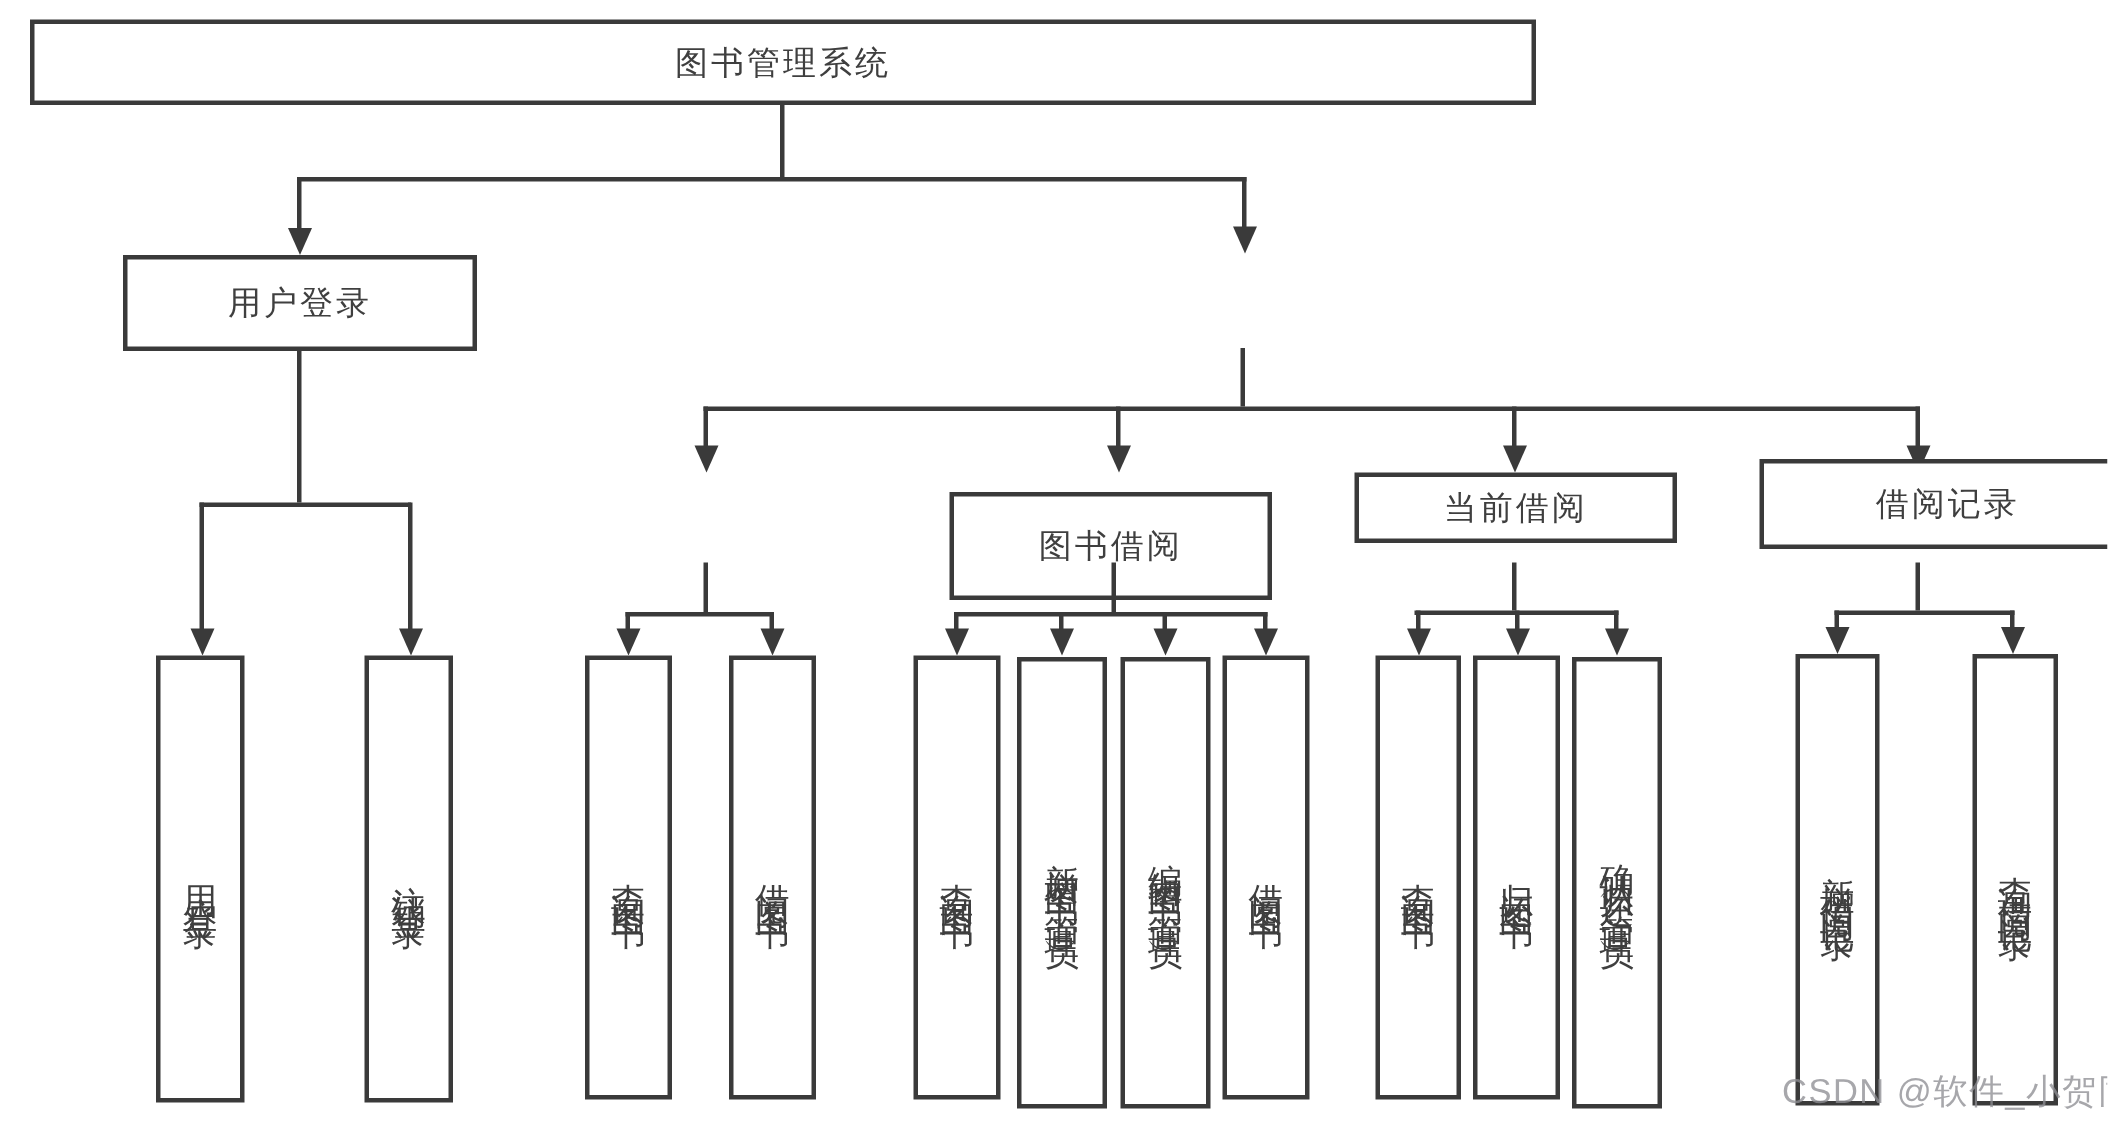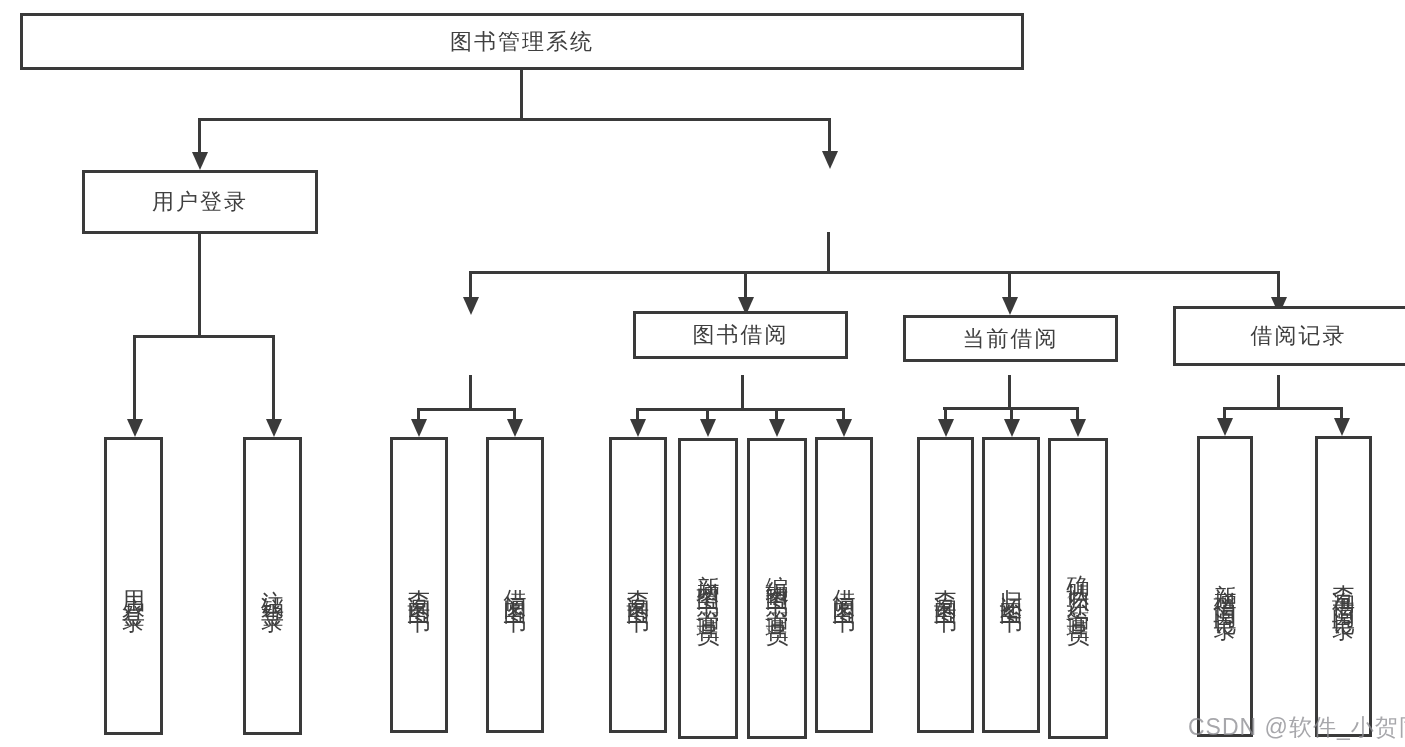--- a/index.html
+++ b/index.html
@@ -54,21 +54,21 @@
   <div class="hline" style="left:469px;top:271px;width:811px;height:3px"></div>
   <div class="vline" style="left:469px;top:271px;width:3px;height:28px"></div>
   <div class="arrow" style="left:463px;top:297px"></div>
   <div class="vline" style="left:744px;top:271px;width:3px;height:28px"></div>
   <div class="arrow" style="left:738px;top:297px"></div>
   <div class="vline" style="left:1008px;top:271px;width:3px;height:28px"></div>
   <div class="arrow" style="left:1002px;top:297px"></div>
   <div class="vline" style="left:1277px;top:271px;width:3px;height:28px"></div>
   <div class="arrow" style="left:1271px;top:297px"></div>
 
-  <div class="box h" style="left:633px;top:311px;width:215px;height:48px">图书借阅</div>
+  <div class="box h" style="left:633px;top:328px;width:215px;height:72px">图书借阅</div>
   <div class="box h" style="left:903px;top:315px;width:215px;height:47px">当前借阅</div>
   <div class="box h" style="left:1173px;top:306px;width:251px;height:60px">借阅记录</div>
 
   <div class="vline" style="left:469px;top:375px;width:3px;height:33px"></div>
   <div class="hline" style="left:417px;top:408px;width:99px;height:3px"></div>
   <div class="vline" style="left:417px;top:408px;width:3px;height:13px"></div>
   <div class="arrow" style="left:411px;top:419px"></div>
   <div class="vline" style="left:513px;top:408px;width:3px;height:13px"></div>
   <div class="arrow" style="left:507px;top:419px"></div>
 

